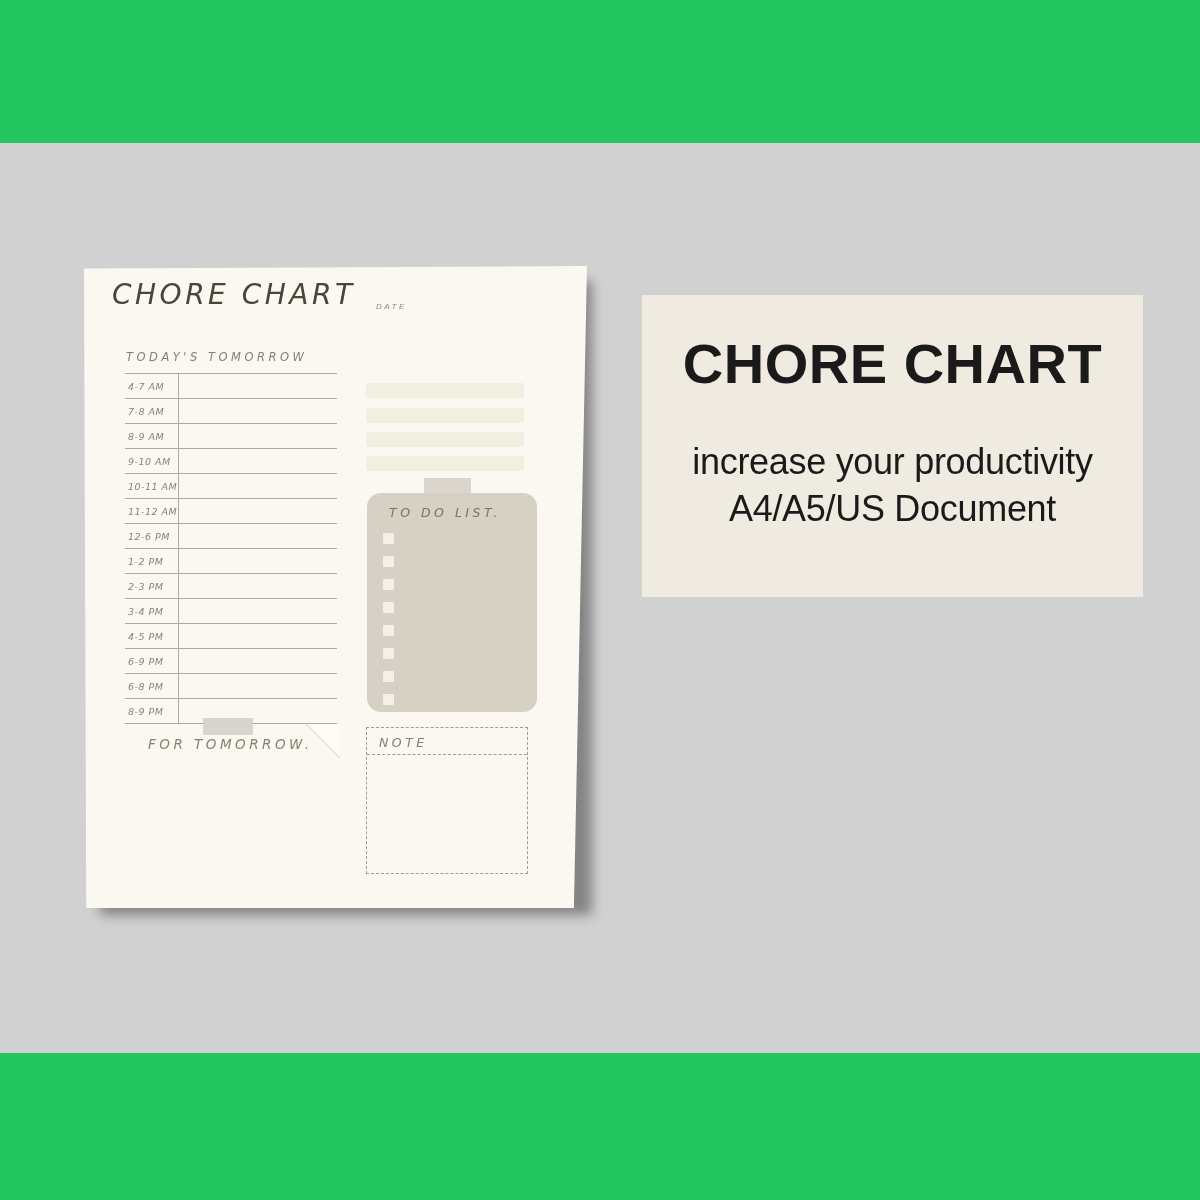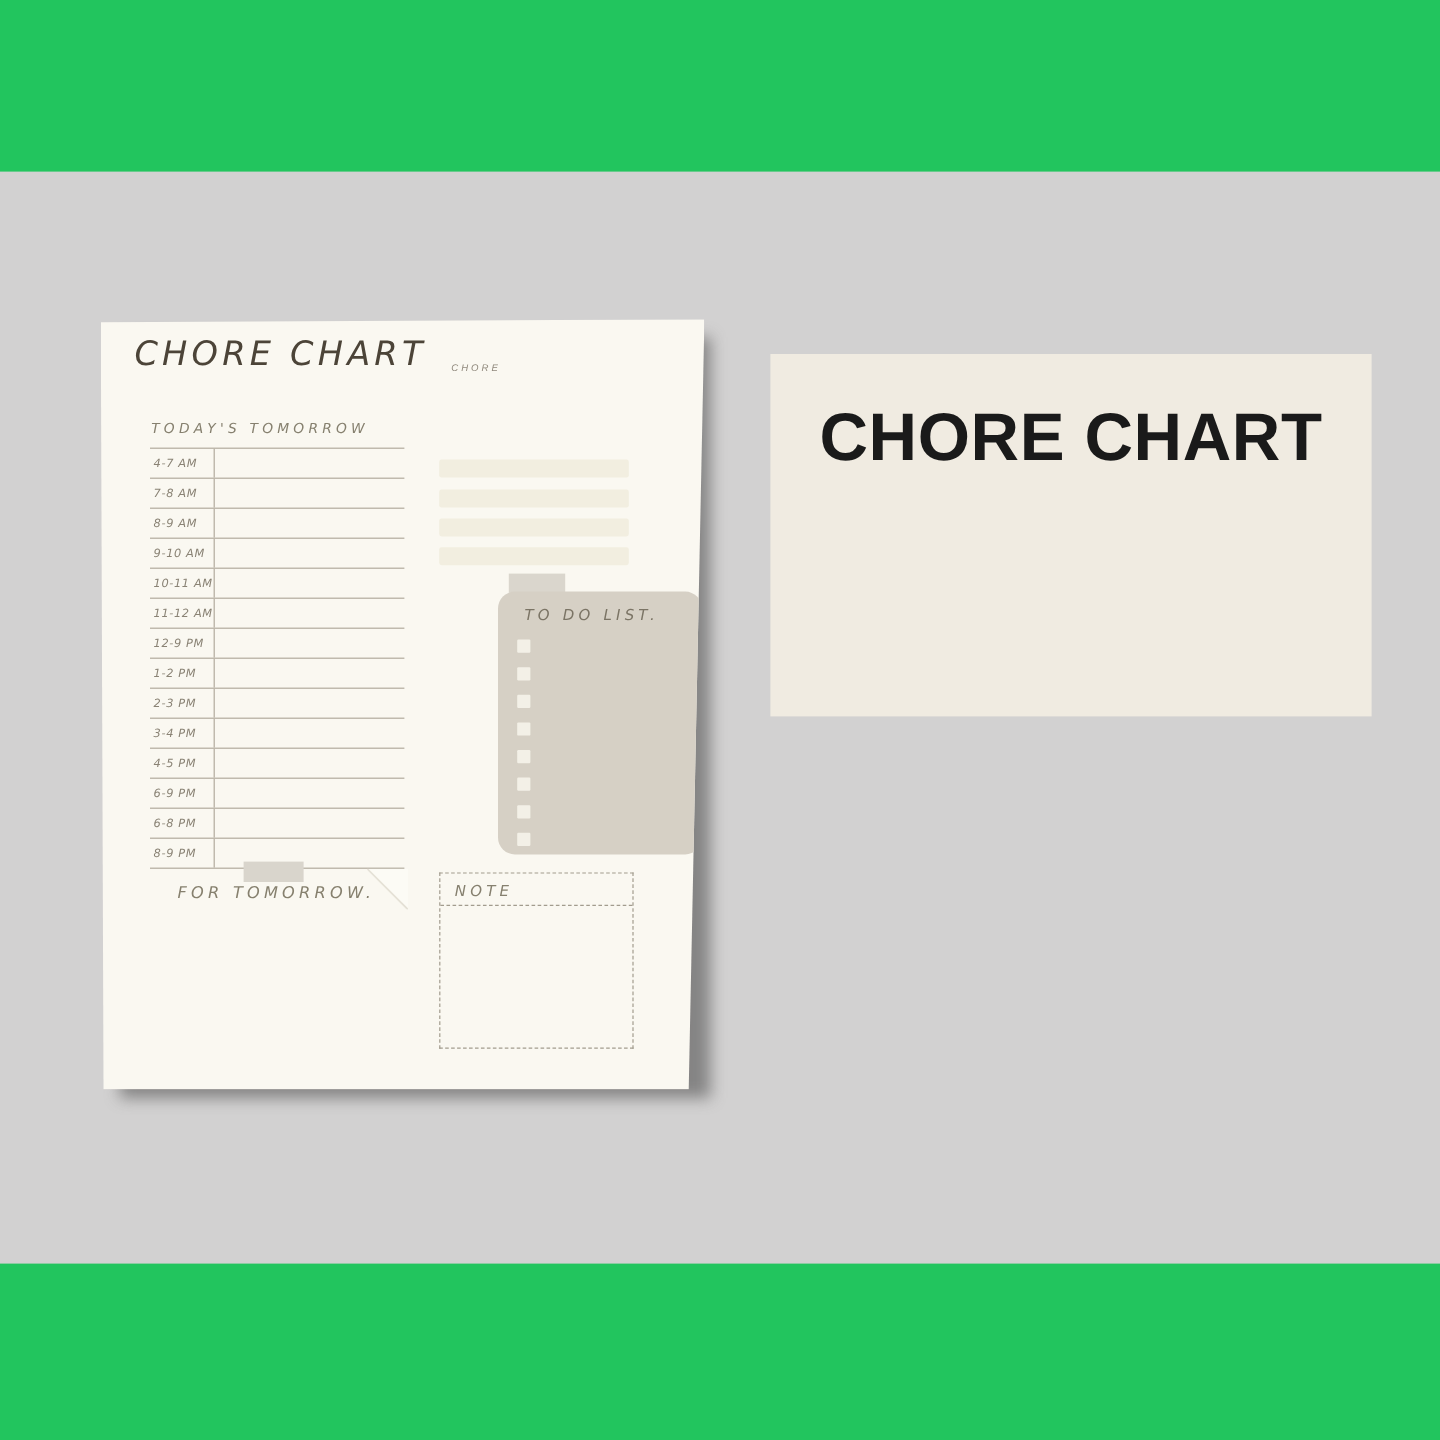--- a/index.html
+++ b/index.html
@@ -25,21 +25,21 @@
   .sched-table{left:41px;top:107px;width:212px;border-top:1px solid #b2ab9d;}
   .sched-row{position:relative;height:24px;border-bottom:1px solid #b2ab9d;}
   .sched-row::after{content:'';position:absolute;left:53px;top:0;bottom:0;width:1px;background:#b2ab9d;}
   .slot-label{position:absolute;left:3px;top:0;line-height:25px;font-size:9.5px;letter-spacing:.5px;
     color:#8a8375;font-family:"DejaVu Sans",sans-serif;font-style:italic;white-space:nowrap;}
 
   .decor-bars{left:0;top:0;width:0;height:0;}
   .decor-bar{position:absolute;left:282px;width:158px;height:15px;border-radius:2px;}
 
   .todo-tape{left:340px;top:212px;width:47px;height:16px;background:#dad6cd;}
-  .todo-panel{left:283px;top:227px;width:170px;height:219px;border-radius:14px;background:#d6d0c5;margin-left:48px;}
+  .todo-panel{left:283px;top:227px;width:170px;height:219px;border-radius:14px;background:#d6d0c5;}
   .todo-heading{left:22px;top:12px;font-size:12.5px;letter-spacing:3.5px;color:#7b7465;
     font-family:"DejaVu Sans",sans-serif;font-style:italic;white-space:nowrap;}
   .todo-check{position:absolute;left:16px;width:11px;height:11px;background:#f3f0e7;border-radius:1px;}
 
   .note-box{left:282px;top:461px;width:162px;height:147px;border:1.5px dashed #a29c8e;box-sizing:border-box;}
   .note-heading{left:12px;top:7px;font-size:12.5px;letter-spacing:3.5px;color:#86806f;
     font-family:"DejaVu Sans",sans-serif;font-style:italic;}
   .note-divider{left:0;right:0;top:26px;border-top:1.5px dashed #a29c8e;height:0;}
 
   .tomorrow-tape{left:119px;top:452px;width:50px;height:17px;background:#d9d5cc;}
@@ -60,21 +60,21 @@
 <body>
 
 <div id="stage">
 
   <div class="gray-band" style="background: rgb(210, 209, 209);"></div>
 
   <div class="paper-shadow"></div>
 
   <div class="paper" style="background: rgb(250, 248, 241);">
     <div class="p-title">CHORE CHART</div>
-    <div class="p-date">CHORE</div>
+    <div class="p-date">DATE</div>
 
     <div class="sched-heading">TODAY'S TOMORROW</div>
     <div class="sched-table">
         <div class="sched-row">
           <span class="slot-label">4-7 AM</span>
         </div>
         <div class="sched-row">
           <span class="slot-label">7-8 AM</span>
         </div>
         <div class="sched-row">
@@ -83,21 +83,21 @@
         <div class="sched-row">
           <span class="slot-label">9-10 AM</span>
         </div>
         <div class="sched-row">
           <span class="slot-label">10-11 AM</span>
         </div>
         <div class="sched-row">
           <span class="slot-label">11-12 AM</span>
         </div>
         <div class="sched-row">
-          <span class="slot-label">12-9 PM</span>
+          <span class="slot-label">12-6 PM</span>
         </div>
         <div class="sched-row">
           <span class="slot-label">1-2 PM</span>
         </div>
         <div class="sched-row">
           <span class="slot-label">2-3 PM</span>
         </div>
         <div class="sched-row">
           <span class="slot-label">3-4 PM</span>
         </div>
@@ -144,15 +144,19 @@
     </svg>
 
     <div class="note-box">
       <div class="note-heading">NOTE</div>
       <div class="note-divider"></div>
     </div>
   </div>
 
   <div class="info-card" style="background: rgb(240, 235, 225); color: rgb(26, 26, 26);">
     <div class="card-title">CHORE CHART</div>
+    <div class="card-subtitle">
+      <span>increase your productivity</span>
+      <span>A4/A5/US Document</span>
+    </div>
   </div>
 
 </div>
 
 </body></html>

